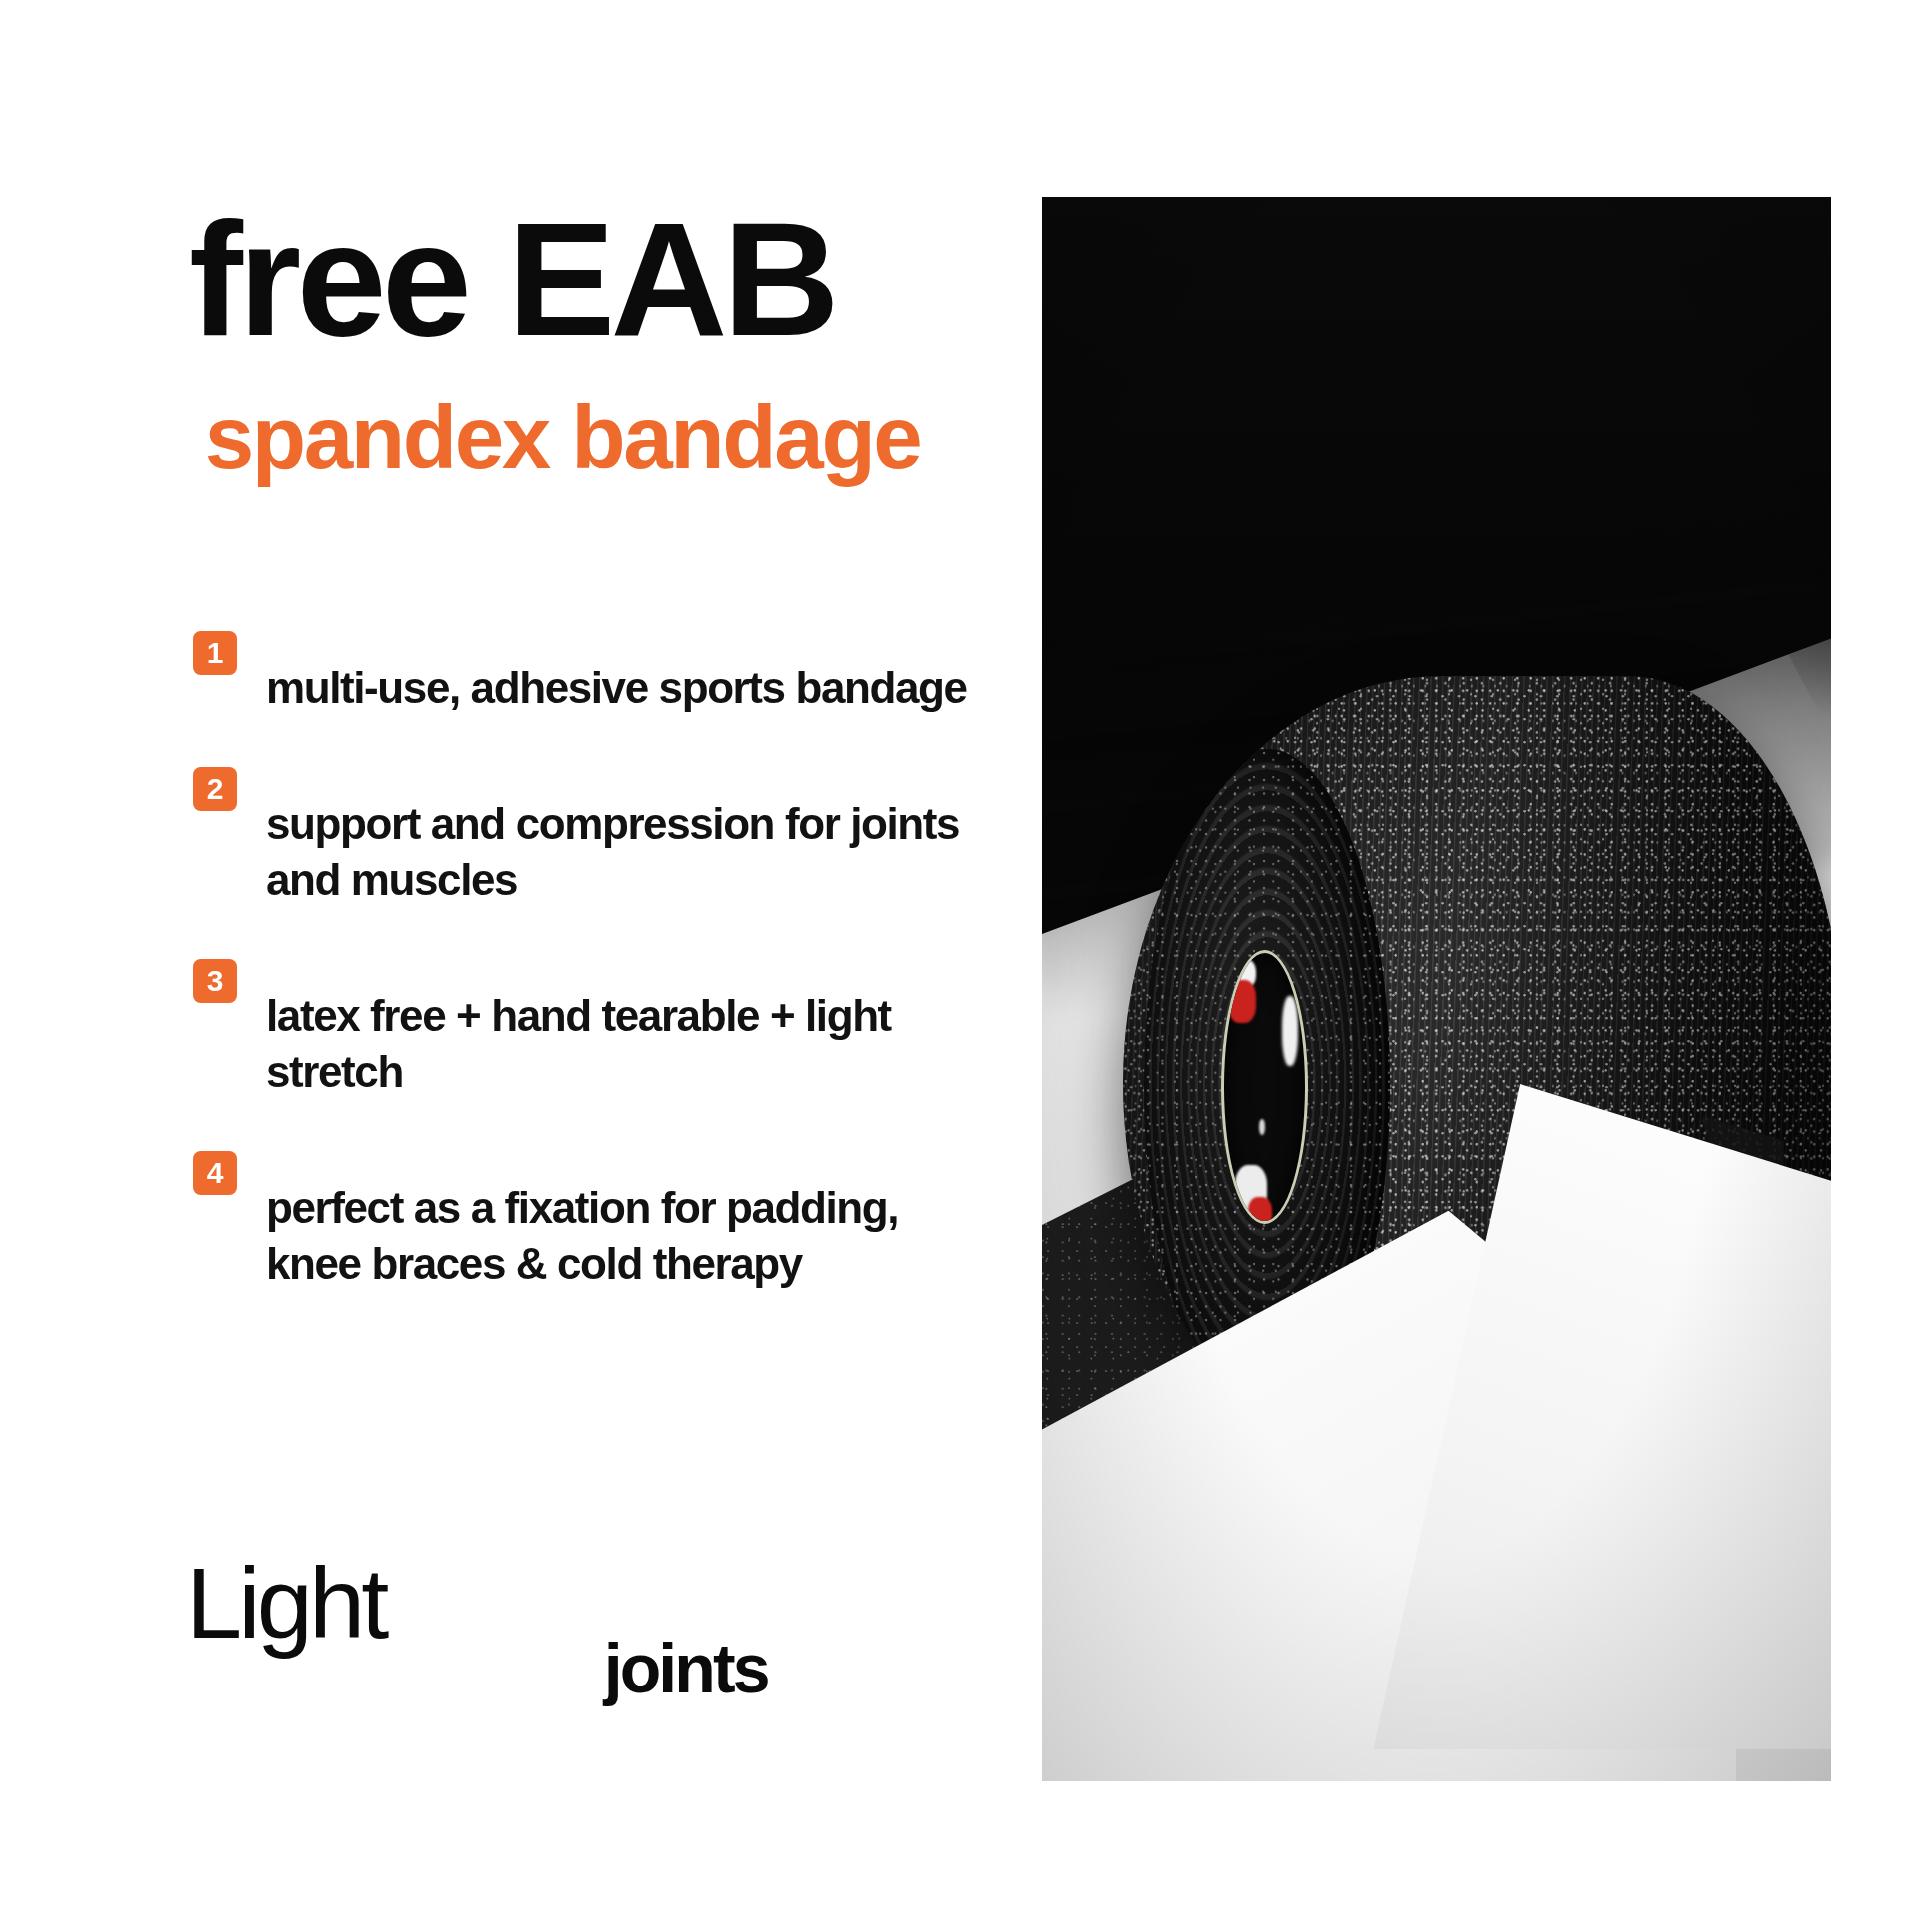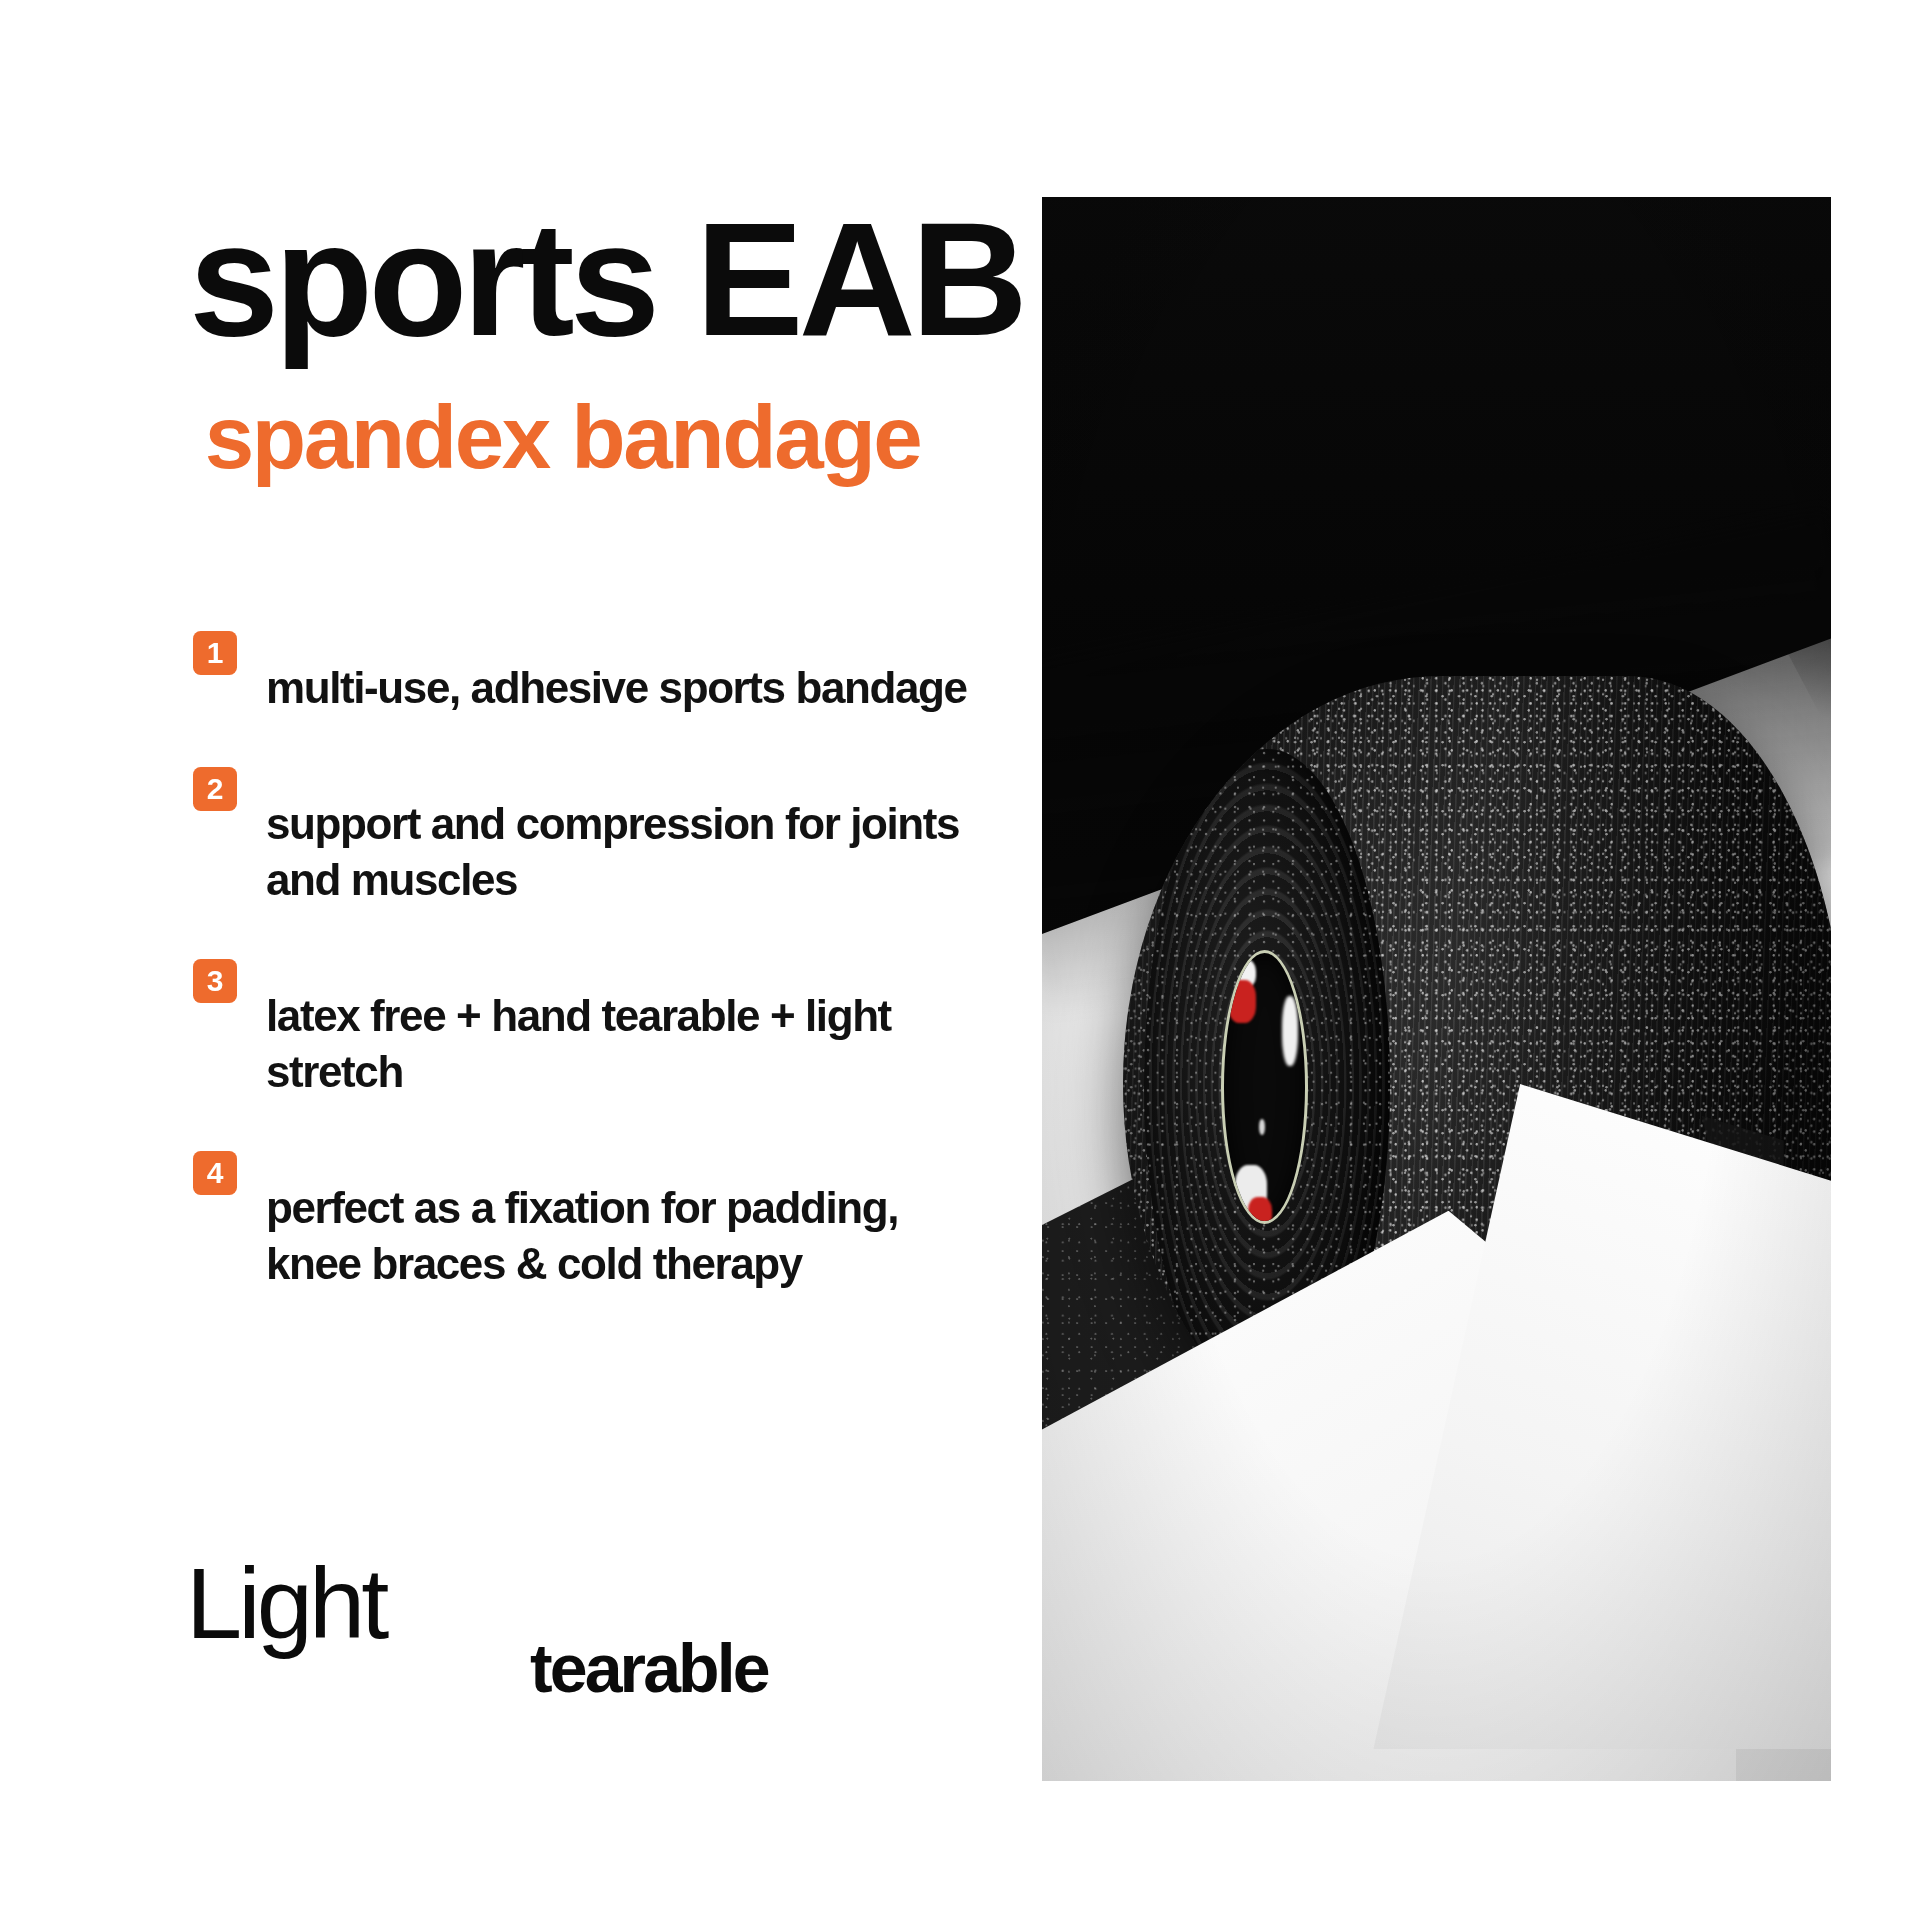--- a/index.html
+++ b/index.html
@@ -472,21 +472,21 @@
   }
 </style>
 </head>
 <body>
 
 <div id="page">
 
   <div id="left-column">
 
     <div id="headline-block">
-      <div id="product-title">sports EAB</div>
+      <div id="product-title">free EAB</div>
       <div id="product-subtitle">spandex bandage</div>
     </div>
 
     <div id="feature-list">
 
       <div class="feature-item">
         <div class="feature-badge">1</div>
         <div class="feature-text">multi-use, adhesive sports bandage</div>
       </div>
 
@@ -505,21 +505,21 @@
         <div class="feature-text">perfect as a fixation for padding, knee braces &amp; cold therapy</div>
       </div>
 
     </div>
 
     <div id="logo-lockup">
       <div id="logo-wordmark-row">
         <span id="logo-light">Light</span>
       </div>
       <div id="logo-tagline">
-        <span class="logo-tagline-line">tearable</span>
+        <span class="logo-tagline-line">joints</span>
       </div>
     </div>
 
   </div>
 
   <div id="product-photo">
     <div class="photo-backdrop"></div>
     <div class="photo-top-sheen"></div>
     <div class="photo-dark-wedge"></div>
     <div class="photo-wedge-blur"></div>

